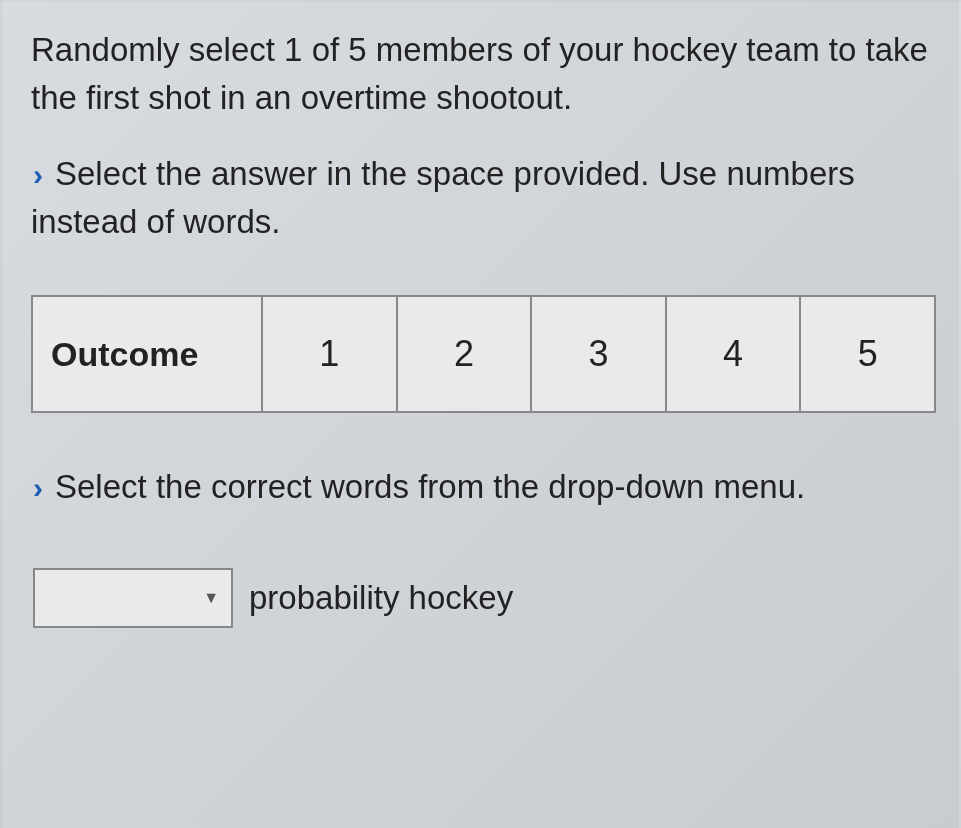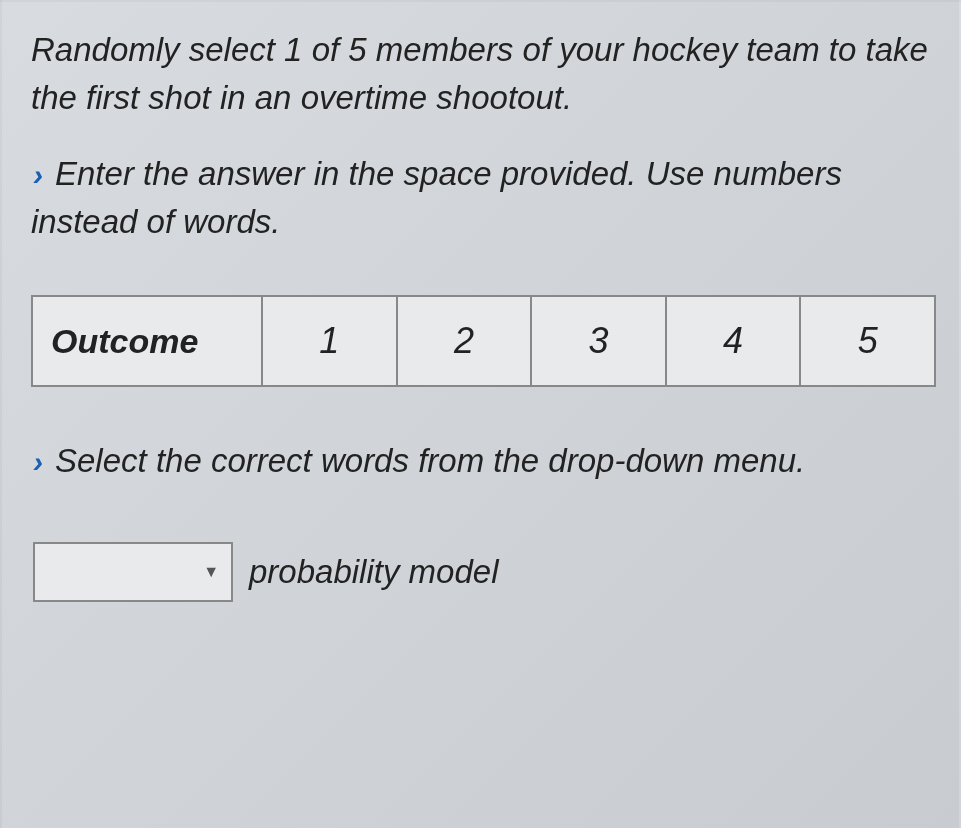--- a/index.html
+++ b/index.html
@@ -1,19 +1,18 @@
 <!DOCTYPE html>
 <html><head>
   <meta charset="utf-8">
   <style>
     * {
       margin: 2px;
       padding: 0;
       box-sizing: border-box;
-      font-style: italic;
     }
     body {
       width: 961px;
       height: 828px;
       background: linear-gradient(135deg, #d8dce0 0%, #c8ccd0 100%);
       font-family: Arial, Helvetica, sans-serif;
       padding: 20px 25px;
       color: #2a2a2a;
     }
     .question-text {
@@ -36,21 +35,21 @@
     }
     table {
       border-collapse: collapse;
       width: 905px;
       margin-bottom: 50px;
     }
     td, th {
       border: 2px solid #888;
       text-align: center;
       font-size: 36px;
-      height: 90px;
+      height: 116px;
       background: #e8eaec;
       color: #222;
     }
     .row-header {
       font-weight: bold;
       padding: 0 18px;
       text-align: left;
       width: 230px;
       font-size: 34px;
     }
@@ -99,21 +98,21 @@
       font-size: 33px;
       color: #222;
     }
   </style>
 </head>
 <body>
 
 <div class="question-text">Randomly select 1 of 5 members of your hockey team to take the first shot in an overtime shootout.</div>
 
 <div class="instruction">
-  <span class="chevron">›</span><span>Enter the answer in the space provided. Use numbers instead of words.</span>
+  <span class="chevron">›</span><span>Select the answer in the space provided. Use numbers instead of words.</span>
 </div>
 
 <table>
   <tbody>
       <tr>
     <td class="row-header">Outcome</td>
     <td class="outcome-cell">1</td>
     <td class="outcome-cell">2</td>
     <td class="outcome-cell">3</td>
     <td class="outcome-cell">4</td>
@@ -124,14 +123,14 @@
 
 <div class="instruction2">
   <span class="chevron">›</span><span>Select the correct words from the drop-down menu.</span>
 </div>
 
 <div class="dropdown-row">
   <div class="dropdown">
     <span></span>
     <span class="chevron-down">▼</span>
   </div>
-  <span class="dropdown-label">probability model</span>
+  <span class="dropdown-label">probability hockey</span>
 </div>
 
 </body></html>

